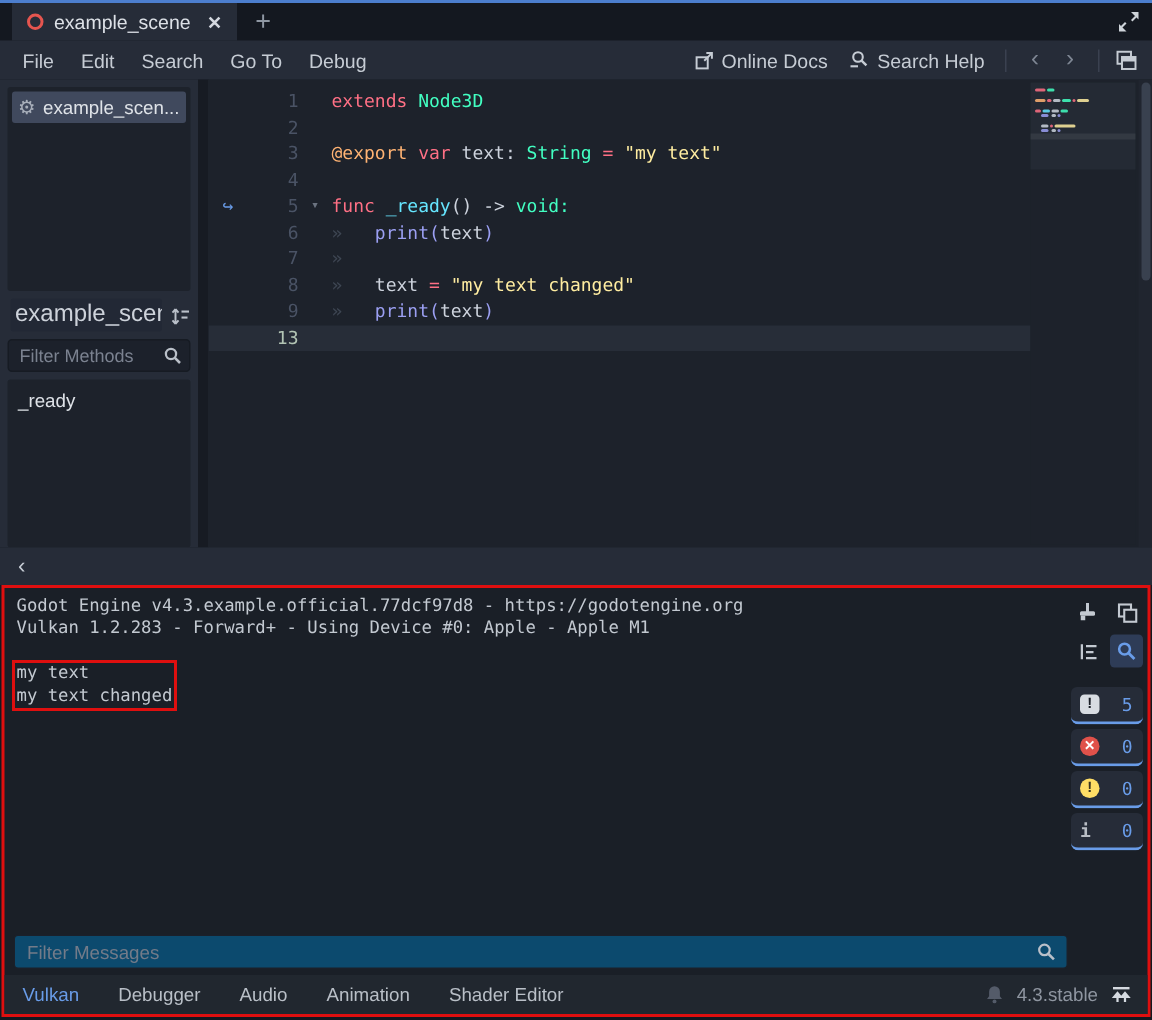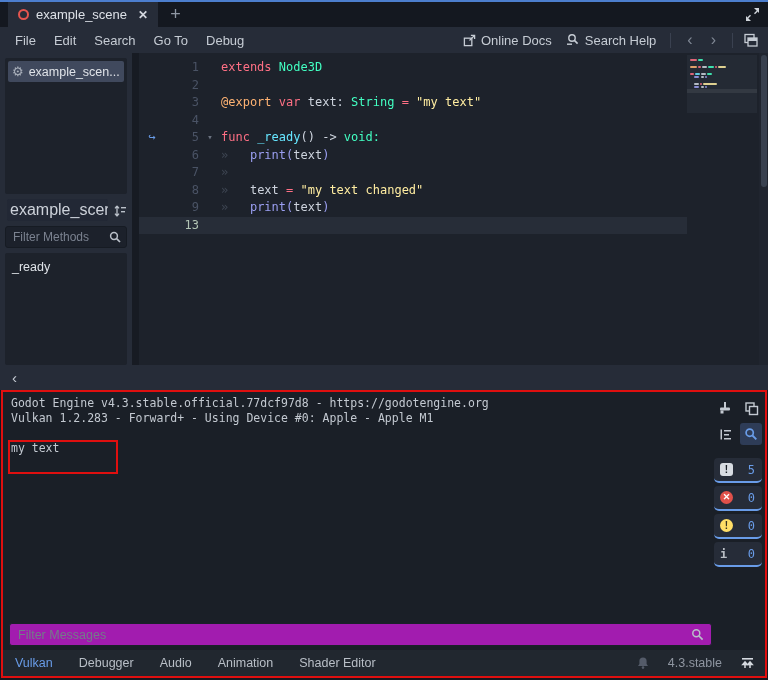--- a/index.html
+++ b/index.html
@@ -78,28 +78,28 @@
   .tool-btn.active { background:#2e3c57; }
   .filter-toggles { margin-top:13px; }
   .ftog { width:48px; height:25px; margin-bottom:3px; background:#262c38; border-bottom:2px solid #699ce8; border-radius:4px 4px 5px 5px;
          display:flex; align-items:center; justify-content:space-between; padding:0 7px 0 6px; }
   .ftog .cnt { color:#699ce8; font-size:12px; font-family:"DejaVu Sans Mono",monospace; }
   .fi-std { width:13px; height:13px; background:#d8dce2; border-radius:3px; color:#1a1f27; font-size:10px; font-weight:bold; text-align:center; line-height:13px; }
   .fi-err { width:13px; height:13px; background:#e0514a; border-radius:50%; color:#fff; font-size:9px; font-weight:bold; text-align:center; line-height:13px; }
   .fi-warn { width:13px; height:13px; background:#ffde66; border-radius:50%; color:#3a3420; font-size:10px; font-weight:bold; text-align:center; line-height:13px; }
   .fi-info { color:#b8bdc4; font-size:12px; font-weight:bold; font-family:"DejaVu Sans Mono",monospace; }
   #msg-filter { position:absolute; left:6px; top:231px; width:703px; }
-  #msg-filter input { width:100%; height:23px; background:#a21caf; border:1px solid #1b202a; border-radius:3px; color:#cfd5dc; font-size:12.5px; padding:0 26px 0 8px; outline:none; font-family:"Liberation Sans",sans-serif; }
+  #msg-filter input { width:100%; height:23px; background:#0c4a6e; border:1px solid #1b202a; border-radius:3px; color:#cfd5dc; font-size:12.5px; padding:0 26px 0 8px; outline:none; font-family:"Liberation Sans",sans-serif; }
   #msg-filter input::placeholder { color:#737b89; }
   #msg-filter svg { position:absolute; right:8px; top:5px; }
   #panel-bar { position:absolute; left:0; right:0; bottom:0; height:26px; background:#21272f; display:flex; align-items:center; padding:0 10px 0 12px; font-size:12.5px; }
   #panel-tabs { display:flex; gap:26px; }
   .ptab { color:#b9bfc7; }
   .ptab.active { color:#699ce8; }
-  #panel-bar .right { margin-left:auto; display:flex; align-items:center; gap:18px; color:#8f96a1; }
+  #panel-bar .right { margin-left:auto; display:flex; align-items:center; gap:8px; color:#8f96a1; }
   svg { display:block; }
 </style>
 </head>
 <body>
 
 <div id="app">
 
   <div id="topline"></div>
 
   <div id="tabstrip">
@@ -285,21 +285,21 @@
         <div class="thumb"></div>
       </div>
     </div>
   </div>
 
   <div id="ed-status">
     <span class="collapse">‹</span>
   </div>
 
   <div id="bottom-panel">
-    <div id="log-lines"><div>Godot Engine v4.3.stable.official.77dcf97d8 - https://godotengine.org</div><div>Vulkan 1.2.283 - Forward+ - Using Device #0: Apple - Apple M1</div><div> </div><div>my text</div></div>
+    <div id="log-lines"><div>Godot Engine v4.3.example.official.77dcf97d8 - https://godotengine.org</div><div>Vulkan 1.2.283 - Forward+ - Using Device #0: Apple - Apple M1</div><div> </div><div>my text</div><div>my text changed</div></div>
     <div id="msg-red-box"></div>
 
     <div id="out-toolbar">
       <div class="icon-row">
         <div class="tool-btn">
           <svg width="16" height="16" viewBox="0 0 16 16">
             <rect x="7" y="2" width="2" height="6" fill="#c3c9d1"></rect>
             <rect x="3" y="7.5" width="10" height="3" rx="1" fill="#c3c9d1"></rect>
             <rect x="3.5" y="10.5" width="3" height="3" fill="#c3c9d1"></rect>
           </svg>

